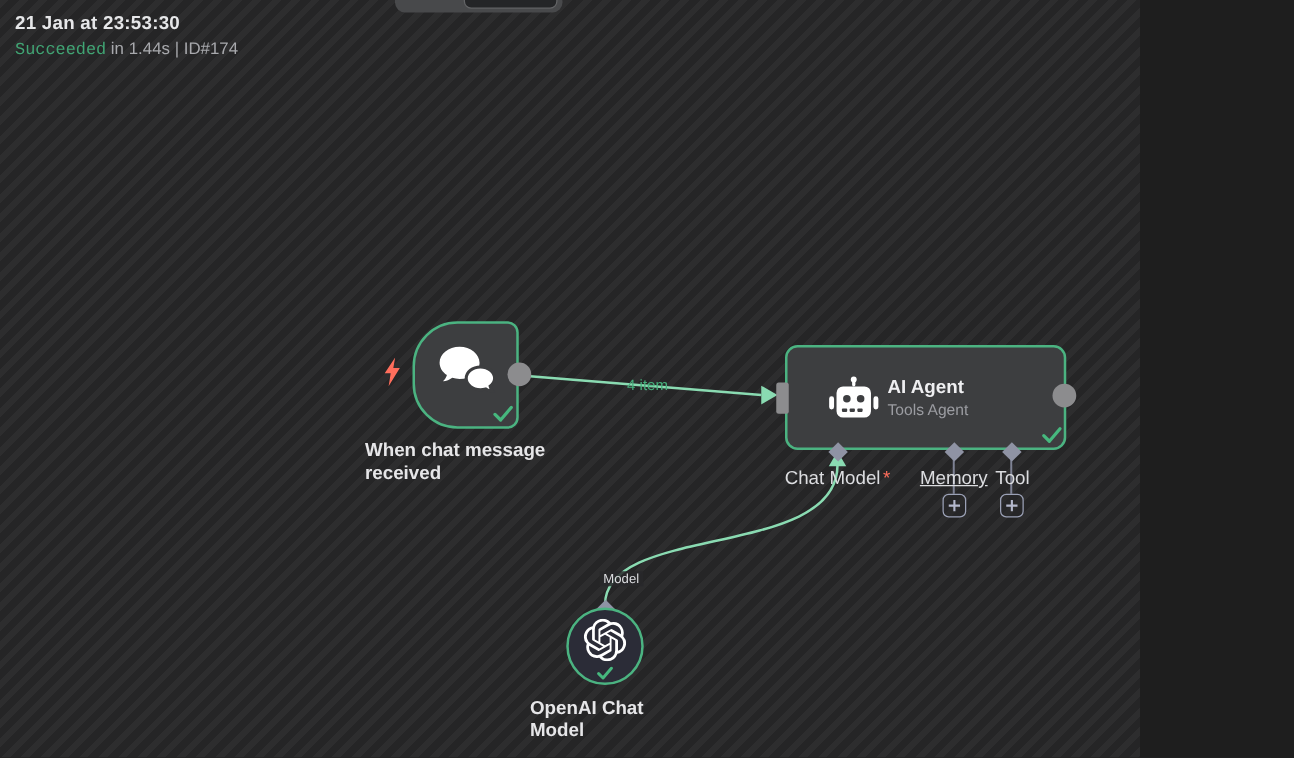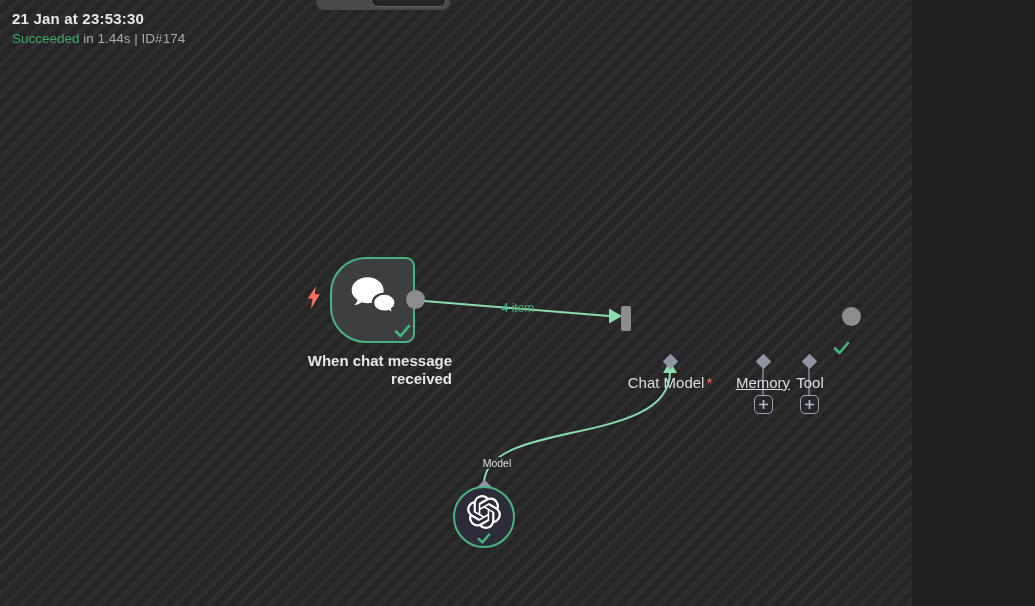--- a/index.html
+++ b/index.html
@@ -10,21 +10,21 @@
     background-color:#28282a;
     background-image:repeating-linear-gradient(135deg, #2d2d2e 0px, #2d2d2e 5px, #252526 5px, #252526 11px);
   }
   svg{display:block;}
   .conn-layer{position:absolute;left:0;top:0;pointer-events:none;}
 
   
   .exec-header{position:absolute;left:12px;top:10px;}
   .exec-time{font-size:15px;font-weight:700;color:#e6e7e9;letter-spacing:.2px;}
   .exec-status-line{margin-top:4px;font-size:13.5px;color:#a8a9ad;}
-  .status-success{color:#41a574;}
+  .status-success{color:#41a574;font-family:Liberation Mono, monospace;}
 
   
   .copy-btn{
     position:absolute;left:881px;top:17px;height:27px;padding:0 13px;
     background:#2c2c2e;border:1px solid #8a8b8e;border-radius:4px;
     color:#ececee;font-size:13px;font-family:"Liberation Sans",sans-serif;
     display:flex;align-items:center;cursor:pointer;
   }
   .trash-btn{
     position:absolute;left:986px;top:15px;width:30px;height:30px;
@@ -42,21 +42,21 @@
     background:#242527;border:1px solid #636466;border-radius:6px;
   }
 
   
   .node{position:absolute;background:#3d3e40;border:2px solid #4bb381;}
   .node-trigger{left:330px;top:257px;width:85px;height:86px;border-radius:36px 9px 9px 36px;cursor:pointer;}
   .node-agent{left:628px;top:276px;width:225px;height:84px;border-radius:10px;cursor:pointer;}
   .node-model{left:453px;top:486px;width:62px;height:62px;border-radius:50%;background:#2b2c37;cursor:pointer;}
 
   .node-label{
-    position:absolute;text-align:right;color:#e6e6e8;font-size:15px;font-weight:700;
+    position:absolute;text-align:left;color:#e6e6e8;font-size:15px;font-weight:700;
     line-height:18px;
   }
   .trigger-label{left:292px;top:352px;width:160px;}
   .model-label{left:424px;top:558px;width:120px;}
 
   .agent-title{position:absolute;left:80px;top:23px;font-size:15px;font-weight:700;color:#efeff1;}
   .agent-subtitle{position:absolute;left:80px;top:43px;font-size:12.5px;color:#9b9ca1;}
   .agent-icon{position:absolute;left:32px;top:22px;}
   .trigger-icon{position:absolute;left:17px;top:16px;}
   .model-icon{position:absolute;left:12px;top:7px;}
@@ -155,20 +155,38 @@
   <div class="check check-trigger">
     <svg width="17" height="14" viewBox="0 0 17 14">
         <path d="M2 7.5 L6.5 12 L15 2" stroke="#46b87e" stroke-width="2.6" fill="none" stroke-linecap="round" stroke-linejoin="round"></path>
       </svg>
   </div>
   <div class="endpoint-circle" style="left:406px;top:290px;"></div>
   <div class="node-label trigger-label">When chat message received</div>
 
   <div class="conn-label">4 item</div>
 
+  <div class="node node-agent">
+    <div class="agent-icon">
+      <svg width="42" height="38" viewBox="0 0 32 27">
+        <rect x="15" y="1.5" width="2" height="4.5" rx="1" fill="#ffffff"></rect>
+        <circle cx="16" cy="1.8" r="1.8" fill="#ffffff"></circle>
+        <rect x="1" y="12" width="3" height="8" rx="1.5" fill="#ffffff"></rect>
+        <rect x="28" y="12" width="3" height="8" rx="1.5" fill="#ffffff"></rect>
+        <rect x="5.5" y="6" width="21" height="19" rx="4" fill="#ffffff"></rect>
+        <circle cx="11.8" cy="13.5" r="2.3" fill="#3d3e40"></circle>
+        <circle cx="20.2" cy="13.5" r="2.3" fill="#3d3e40"></circle>
+        <rect x="8.8" y="19.5" width="3.2" height="2" rx="0.5" fill="#3d3e40"></rect>
+        <rect x="13.5" y="19.5" width="3.2" height="2" rx="0.5" fill="#3d3e40"></rect>
+        <rect x="18.2" y="19.5" width="3.2" height="2" rx="0.5" fill="#3d3e40"></rect>
+      </svg>
+    </div>
+    <div class="agent-title">AI Agent</div>
+    <div class="agent-subtitle">Tools Agent</div>
+  </div>
   <div class="check check-agent">
     <svg width="17" height="14" viewBox="0 0 17 14">
         <path d="M2 7.5 L6.5 12 L15 2" stroke="#46b87e" stroke-width="2.6" fill="none" stroke-linecap="round" stroke-linejoin="round"></path>
       </svg>
   </div>
   <div class="endpoint-bar"></div>
   <div class="endpoint-circle" style="left:842px;top:307px;"></div>
 
   <div class="diamond" style="left:664.5px;top:355.5px;"></div>
   <div class="diamond" style="left:757.5px;top:355.5px;"></div>
@@ -200,14 +218,15 @@
       <svg width="34" height="34" viewBox="0 0 24 24">
         <path fill="#ffffff" d="M22.2819 9.8211a5.9847 5.9847 0 0 0-.5157-4.9108 6.0462 6.0462 0 0 0-6.5098-2.9A6.0651 6.0651 0 0 0 4.9807 4.1818a5.9847 5.9847 0 0 0-3.9977 2.9 6.0462 6.0462 0 0 0 .7427 7.0966 5.98 5.98 0 0 0 .511 4.9107 6.051 6.051 0 0 0 6.5146 2.9001A5.9847 5.9847 0 0 0 13.2599 24a6.0557 6.0557 0 0 0 5.7718-4.2058 5.9894 5.9894 0 0 0 3.9977-2.9001 6.0557 6.0557 0 0 0-.7475-7.073zm-9.022 12.6081a4.4755 4.4755 0 0 1-2.8764-1.0408l.1419-.0804 4.7783-2.7582a.7948.7948 0 0 0 .3927-.6813v-6.7369l2.02 1.1686a.071.071 0 0 1 .038.0615v5.5826a4.504 4.504 0 0 1-4.4945 4.4849zm-9.6607-4.1254a4.4708 4.4708 0 0 1-.5346-3.0137l.142.0852 4.783 2.7582a.7712.7712 0 0 0 .7806 0l5.8428-3.3685v2.3324a.0804.0804 0 0 1-.0332.0615l-4.8303 2.7866a4.4992 4.4992 0 0 1-6.1503-1.6417zM2.3408 7.8956a4.485 4.485 0 0 1 2.3655-1.9728V11.6a.7664.7664 0 0 0 .3879.6765l5.8144 3.3543-2.0201 1.1685a.0757.0757 0 0 1-.071 0l-4.8303-2.7865a4.504 4.504 0 0 1-1.6464-6.1408zm16.5963 3.8558L13.1038 8.364 15.1192 7.2a.0757.0757 0 0 1 .071 0l4.8303 2.7913a4.4944 4.4944 0 0 1-.6765 8.1042v-5.6772a.79.79 0 0 0-.407-.667zm2.0107-3.0231l-.142-.0852-4.7735-2.7818a.7759.7759 0 0 0-.7854 0L9.409 9.2297V6.8974a.0662.0662 0 0 1 .0284-.0615l4.8303-2.7866a4.4992 4.4992 0 0 1 6.6802 4.66zM8.3065 12.863l-2.02-1.1638a.0804.0804 0 0 1-.038-.0567V6.0742a4.4992 4.4992 0 0 1 7.3757-3.4537l-.142.0805L8.704 5.459a.7948.7948 0 0 0-.3927.6813zm1.0976-2.3654l2.602-1.4998 2.6069 1.4998v2.9994l-2.5974 1.4997-2.6067-1.4997z"></path>
       </svg>
     </div>
   </div>
   <div class="check check-model">
     <svg width="14" height="11" viewBox="0 0 17 14">
         <path d="M2 7.5 L6.5 12 L15 2" stroke="#46b87e" stroke-width="3" fill="none" stroke-linecap="round" stroke-linejoin="round"></path>
       </svg>
   </div>
+  <div class="node-label model-label">OpenAI Chat Model</div>
 
 </div>
 
 </body></html>

